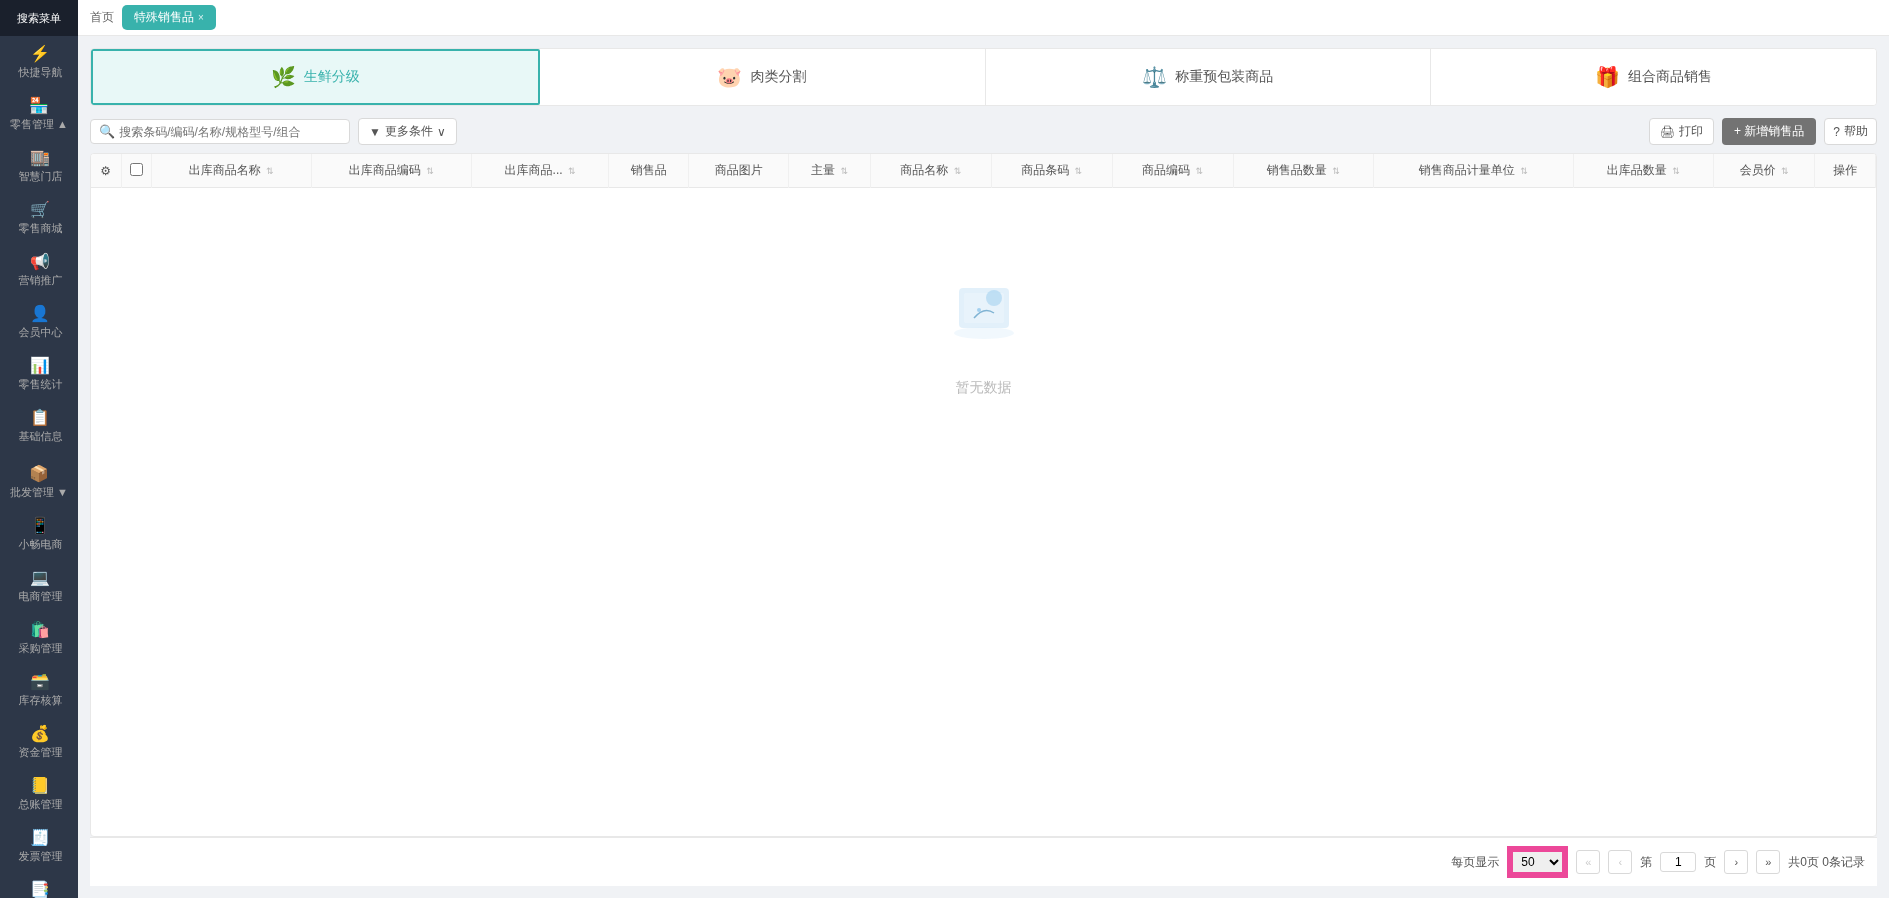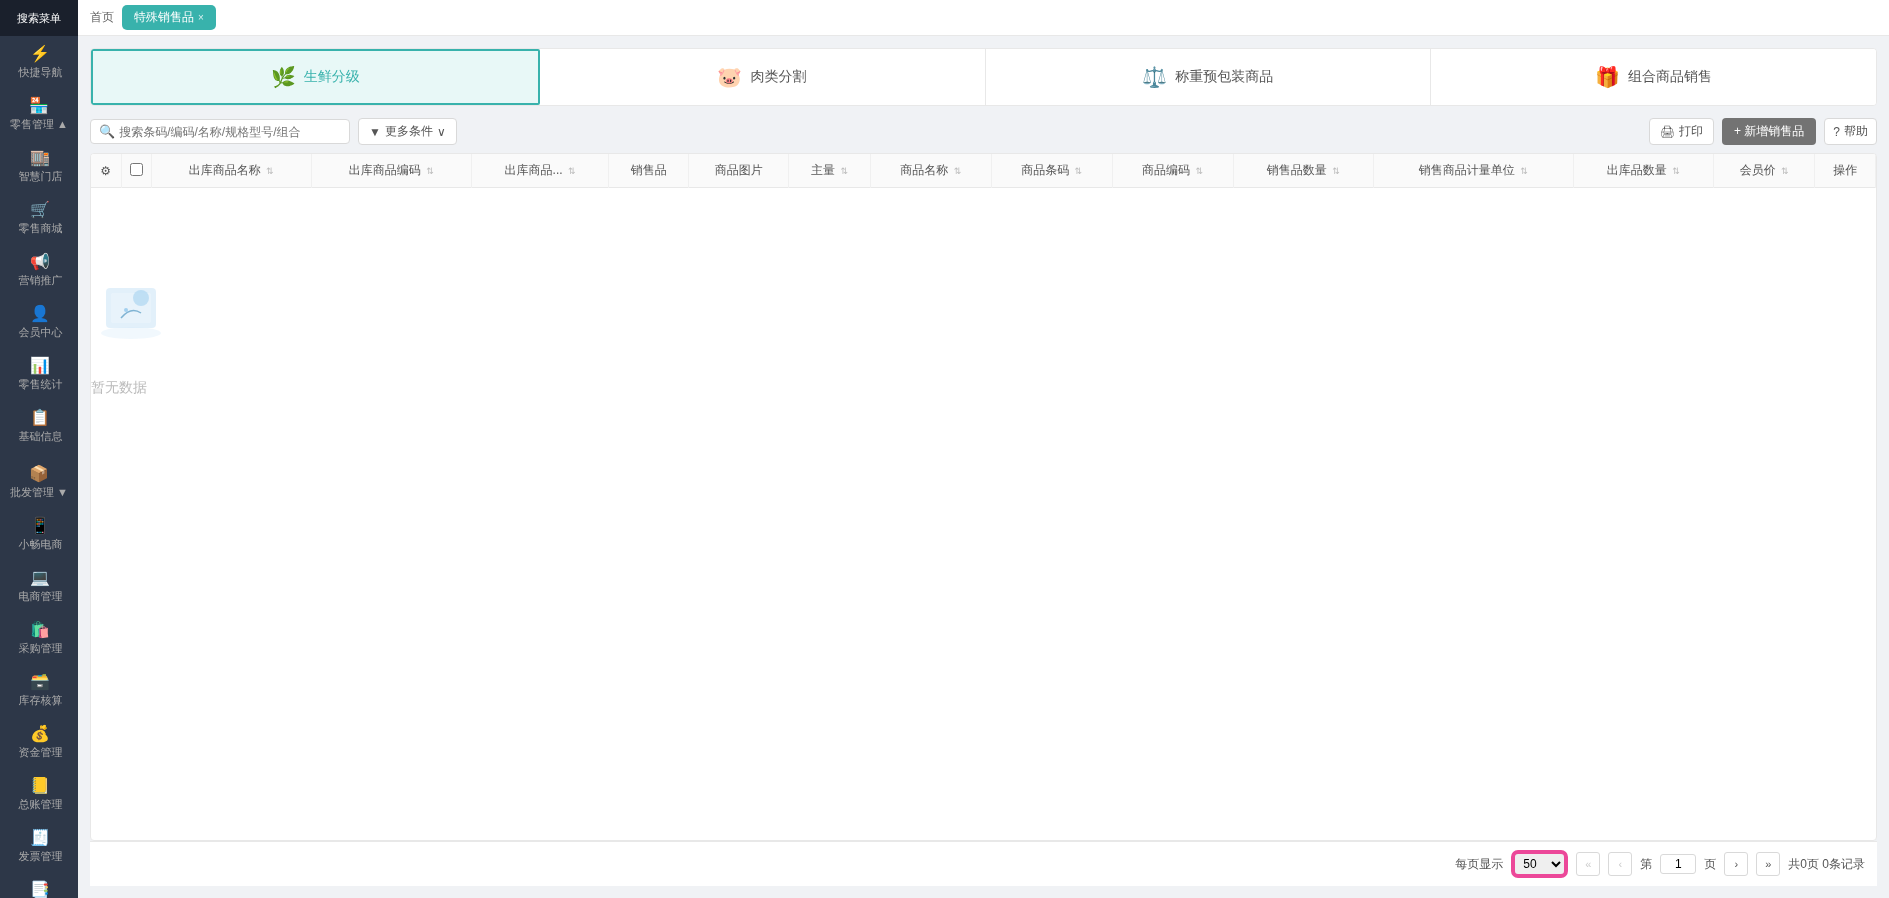--- a/index.html
+++ b/index.html
@@ -243,20 +243,21 @@
       position: relative;
     }
     thead th .sort-icon { color: #bbb; font-size: 9px; margin-left: 2px; }
     .checkbox-col { width: 30px; text-align: center; }
     .settings-col { width: 30px; text-align: center; }
 
     
     .empty-state {
       display: flex;
       flex-direction: column;
+      align-items: center;
       justify-content: center;
       padding: 80px 0;
       color: #999;
     }
     .empty-icon { font-size: 80px; margin-bottom: 12px; }
     .empty-text { font-size: 14px; color: #bbb; }
 
     
     .pagination {
       display: flex;
@@ -264,22 +265,22 @@
       justify-content: flex-end;
       padding: 8px 12px;
       background: #fff;
       border-top: 1px solid #e8e8e8;
       gap: 8px;
       font-size: 12px;
       color: #555;
       flex-shrink: 0;
     }
     .page-size-select {
-      border: 4px solid #ec4899;
-      border-radius: 7px;
+      border: 6px solid #ec4899;
+      border-radius: 0;
       padding: 2px 4px;
       font-size: 12px;
     }
     .page-btn {
       width: 24px; height: 24px;
       border: 1px solid #d9d9d9;
       border-radius: 3px;
       background: #fff;
       cursor: pointer;
       display: flex; align-items: center; justify-content: center;

